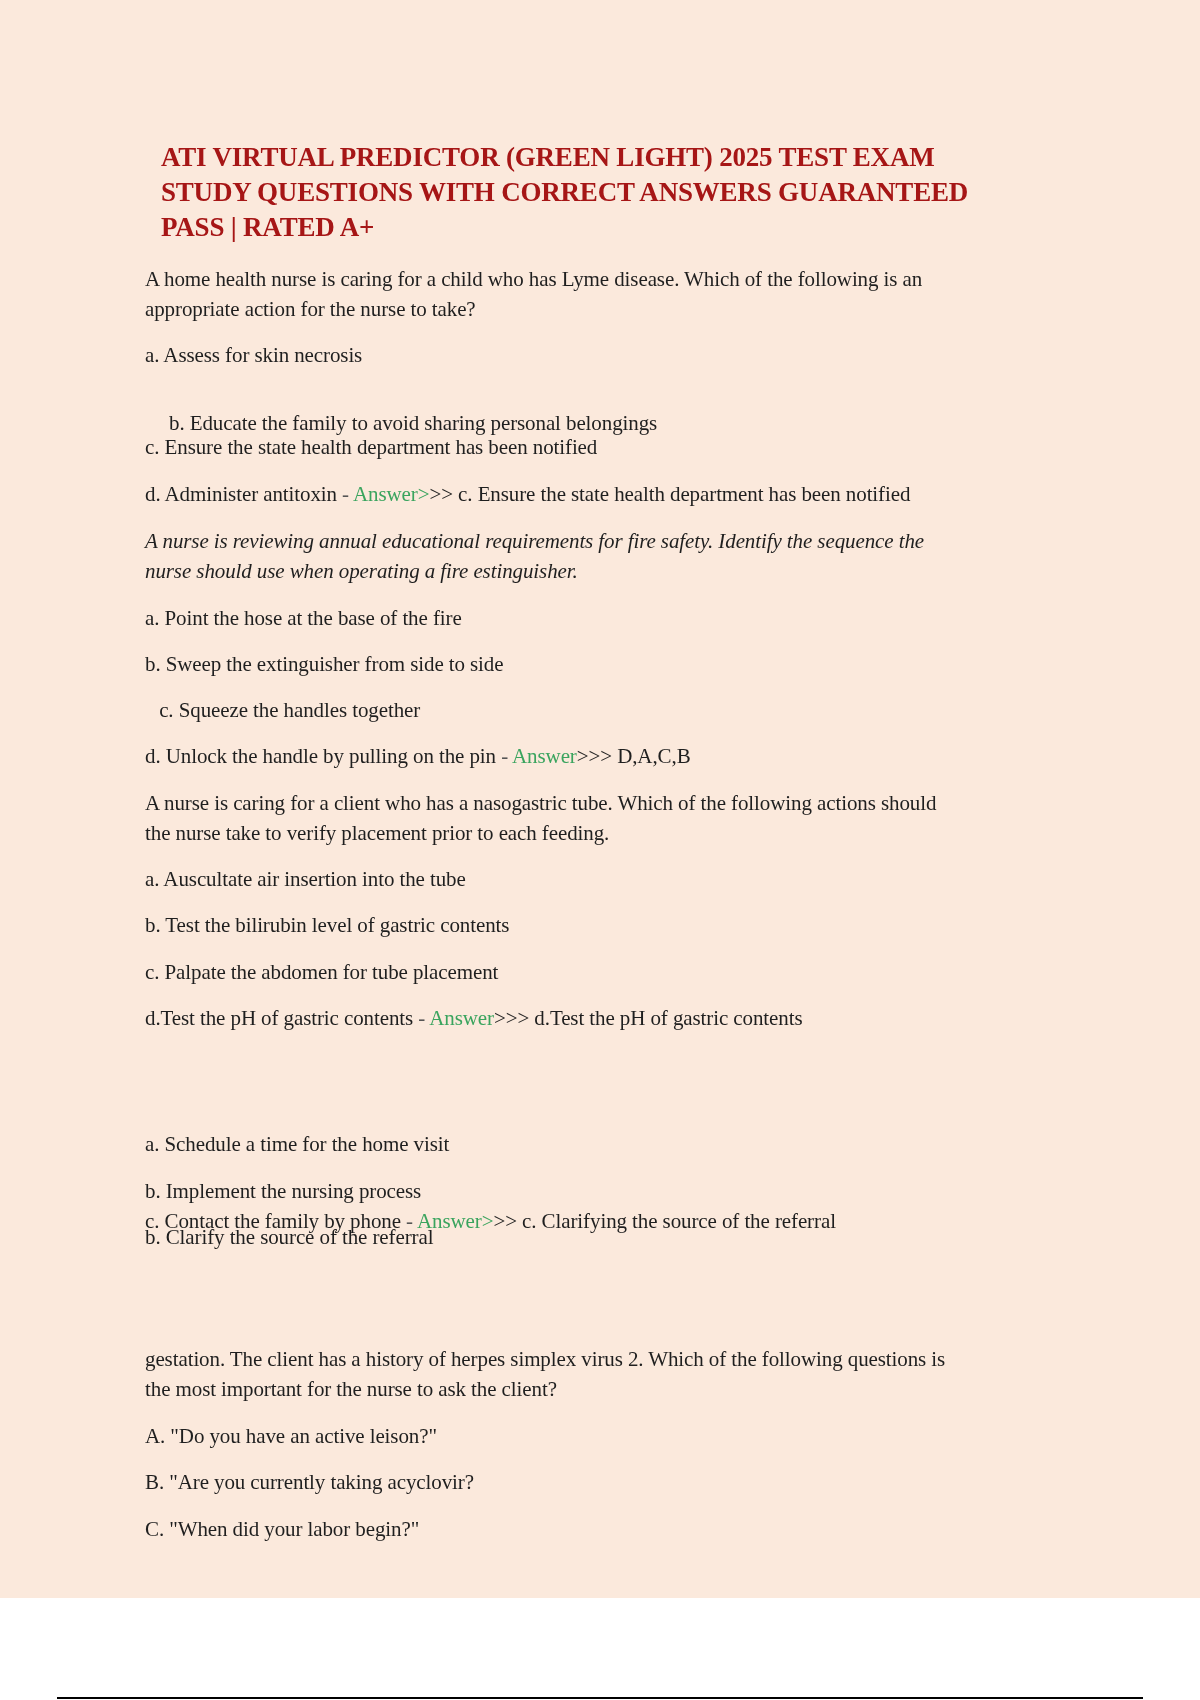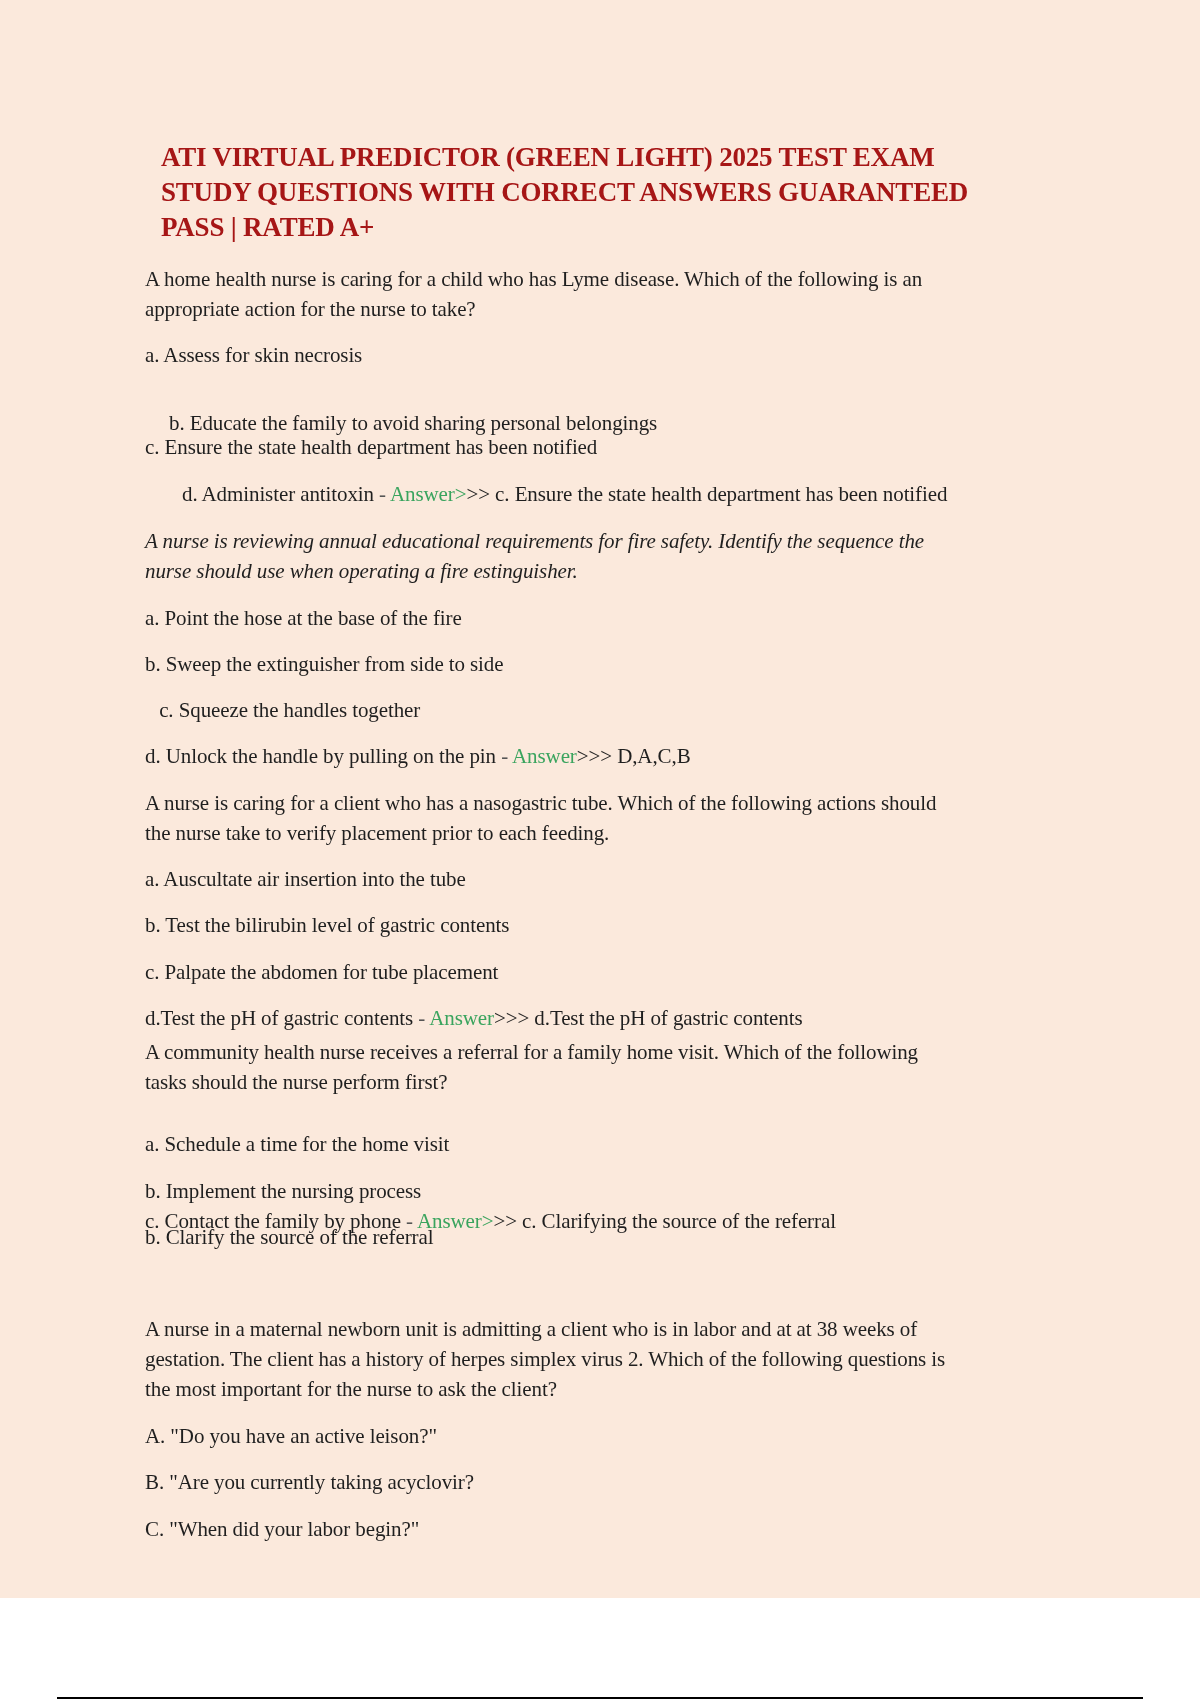--- a/index.html
+++ b/index.html
@@ -81,21 +81,21 @@
     </h1>
   </div>
 
   <div class="para" style="top:264px;">
     <span>A home health nurse is caring for a child who has Lyme disease. Which of the following is an</span><br>
     <span>appropriate action for the nurse to take?</span>
   </div>
   <div class="line" style="top:340px;">a. Assess for skin necrosis</div>
   <div class="line" style="top:408px;margin-left:24px;">b. Educate the family to avoid sharing personal belongings</div>
   <div class="line" style="top:432px;">c. Ensure the state health department has been notified</div>
-  <div class="line" style="top:479px;margin-left:37px;">
+  <div class="line" style="top:479px;">
     <span>d. Administer antitoxin</span><span class="ans-dash"> - </span><span class="ans-green">Answer&gt;</span><span>&gt;&gt; </span><span>c. Ensure the state health department has been notified</span>
   </div>
 
   <div class="para" style="top:526px;font-style:italic;">
     <span>A nurse is reviewing annual educational requirements for fire safety. Identify the sequence the</span><br>
     <span>nurse should use when operating a fire estinguisher.</span>
   </div>
   <div class="line" style="top:603px;">a. Point the hose at the base of the fire</div>
   <div class="line" style="top:649px;">b. Sweep the extinguisher from side to side</div>
   <div class="line" style="top:695px; white-space:pre;margin-left:9px;"> c. Squeeze the handles together</div>
@@ -107,33 +107,29 @@
     <span>A nurse is caring for a client who has a nasogastric tube. Which of the following actions should</span><br>
     <span>the nurse take to verify placement prior to each feeding.</span>
   </div>
   <div class="line" style="top:864px;">a. Auscultate air insertion into the tube</div>
   <div class="line" style="top:910px;">b. Test the bilirubin level of gastric contents</div>
   <div class="line" style="top:957px;">c. Palpate the abdomen for tube placement</div>
   <div class="line" style="top:1003px;">
     <span>d.Test the pH of gastric contents</span><span class="ans-dash ans-green"> - </span><span class="ans-green">Answer</span><span>&gt;&gt;&gt; </span><span>d.Test the pH of gastric contents</span>
   </div>
 
-  <div class="para" style="top:1037px;">
-    <span>A community health nurse receives a referral for a family home visit. Which of the following</span><br>
-    <span>tasks should the nurse perform first?</span>
-  </div>
   <div class="line" style="top:1129px;">a. Schedule a time for the home visit</div>
   <div class="line" style="top:1176px;">b. Implement the nursing process</div>
   <div class="line" style="top:1222px;">b. Clarify the source of the referral</div>
   <div class="line" style="top:1206px;">
     <span>c. Contact the family by phone</span><span class="ans-dash"> - </span><span class="ans-green">Answer&gt;</span><span>&gt;&gt; </span><span>c. Clarifying the source of the referral</span>
   </div>
 
   <div class="para" style="top:1314px;">
-    <span>A nurse in a maternal newborn unit is admitting a client who is in labor and at at 38 weeks of</span><br>
+    <br>
     <span>gestation. The client has a history of herpes simplex virus 2. Which of the following questions is</span><br>
     <span>the most important for the nurse to ask the client?</span>
   </div>
   <div class="line" style="top:1421px;">A. "Do you have an active leison?"</div>
   <div class="line" style="top:1467px;">B. "Are you currently taking acyclovir?</div>
   <div class="line" style="top:1514px;">C. "When did your labor begin?"</div>
 
 </div>
 
 <div class="bottom-rule"></div>

